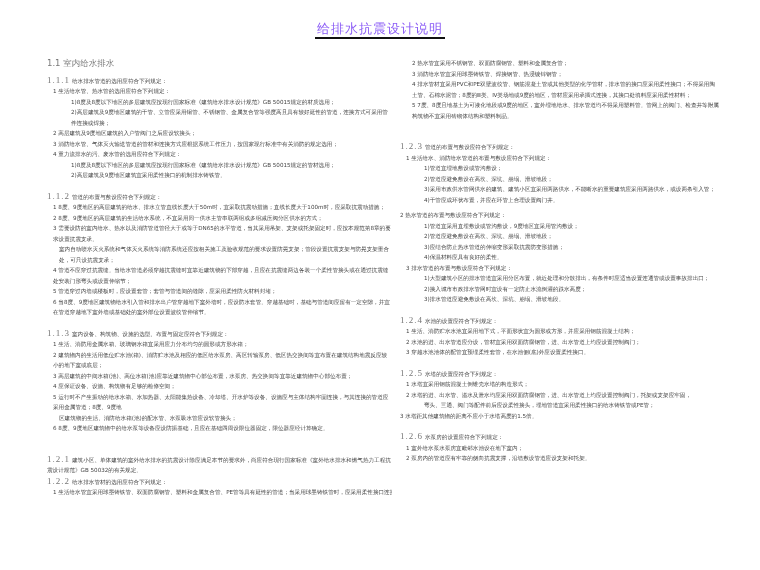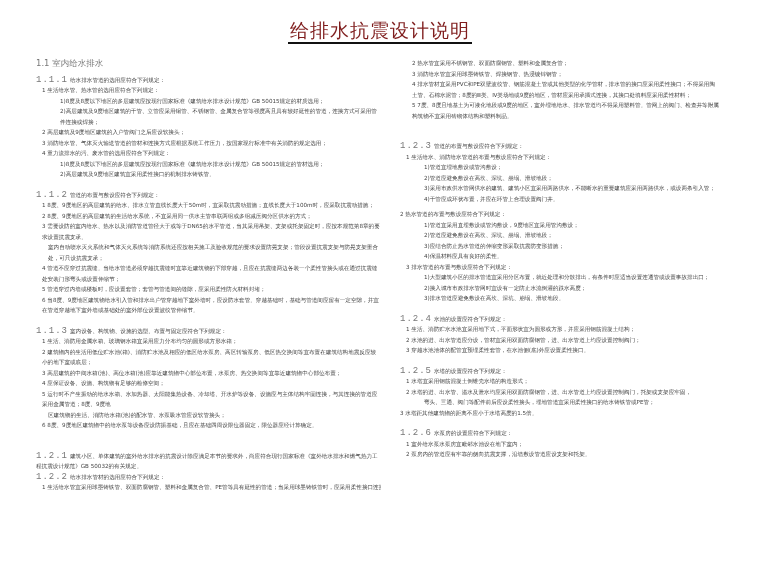--- a/index.html
+++ b/index.html
@@ -8,35 +8,35 @@
     background: #ffffff;
     font-family: "DejaVu Sans", sans-serif;
     color: #333333;
     position: relative;
   }
   .title {
     position: absolute; left: 0; right: 0; top: 18px;
     text-align: center;
   }
   .title span {
-    font-size: 19px; color: #7f1d1d;
+    font-size: 13px; color: #8b5cf6;
     border-bottom: 2px solid #111;
     padding: 0 2px 1px 2px;
     letter-spacing: 1px;
   }
   .col {
     position: absolute; top: 58px;
     font-size: 5.6px; line-height: 10.5px;
     color: #444;
   }
-  .col.left { left: 36px; width: 345px; }
+  .col.left { left: 47px; width: 345px; }
   .col.right { left: 400px; width: 320px; top: 58px; }
   .line { white-space: nowrap; overflow: hidden; }
   .wrap { white-space: normal; }
-  .num { font-size: 9px; color: #777; font-family: Liberation Mono, monospace; letter-spacing: 1px; margin-right: 2px; margin-top: 45px; }
+  .num { font-size: 9px; color: #777; font-family: Liberation Serif, serif; letter-spacing: 1px; margin-right: 2px; margin-top: 45px; }
   .sub { font-size: 8.5px; color: #777; margin-right: 1px; }
   .i1 { padding-left: 6px; }
   .i2 { padding-left: 12px; }
   .i3 { padding-left: 24px; }
   .gap { height: 10px; }
   .gap-s { height: 5px; }
 </style>
 </head>
 <body>
 

